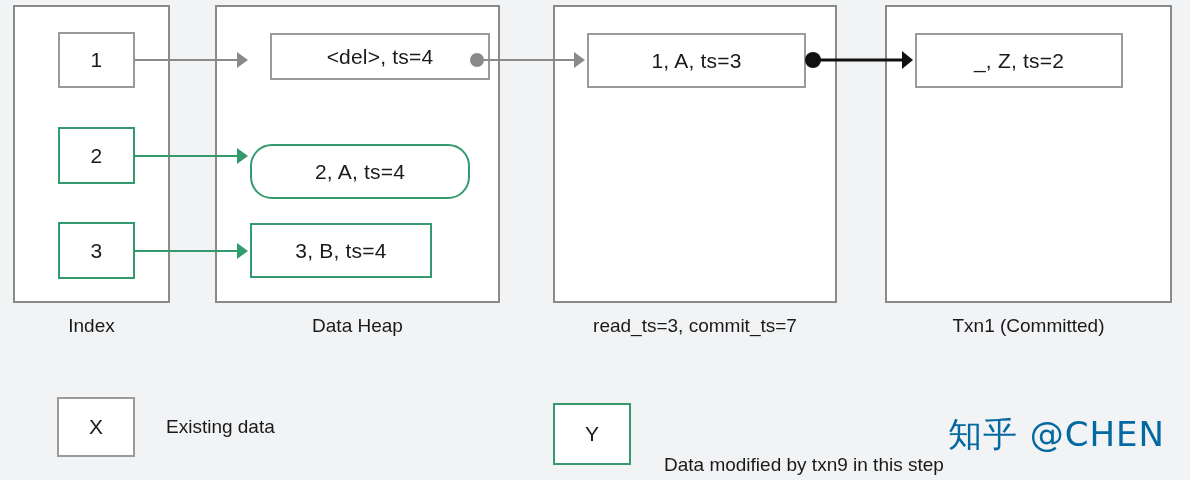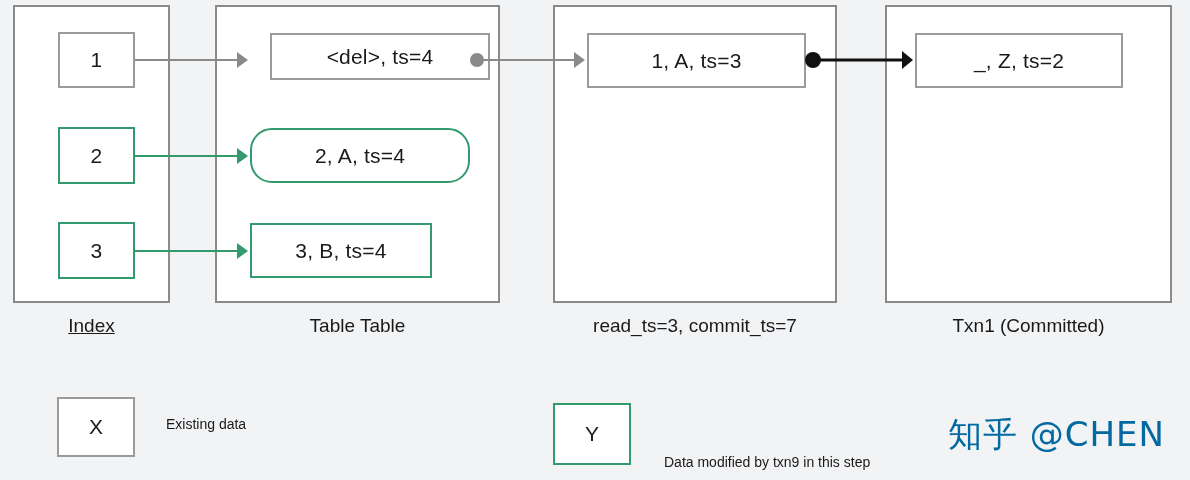--- a/index.html
+++ b/index.html
@@ -57,21 +57,21 @@
     align-items: center;
     justify-content: center;
     font-size: 21px;
     color: #1a1a1a;
   }
   .legend-box.green {
     border-color: #339a6e;
   }
   .legend-text {
     position: absolute;
-    font-size: 14px;
+    font-size: 19px;
     color: #1a1a1a;
     white-space: nowrap;
   }
   #edges {
     position: absolute;
     left: 0;
     top: 0;
     width: 1190px;
     height: 480px;
     pointer-events: none;
@@ -88,38 +88,38 @@
 </head>
 <body>
 
 <div id="stage">
 
   <div class="container-box" id="c-index" style="left: 13px; top: 5px; width: 157px; height: 298px;"></div>
   <div class="container-box" id="c-table-heap" style="left: 215px; top: 5px; width: 285px; height: 298px;"></div>
   <div class="container-box" id="c-txn9" style="left: 553px; top: 5px; width: 284px; height: 298px;"></div>
   <div class="container-box" id="c-txn1" style="left: 885px; top: 5px; width: 287px; height: 298px;"></div>
 
-  <div class="container-label" id="l-index" style="left: 13px; top: 313px; width: 157px; text-decoration: underline;">
+  <div class="container-label" id="l-index" style="left: 13px; top: 313px; width: 157px;">
     <div>Index</div>
   </div>
   <div class="container-label" id="l-table-heap" style="left: 215px; top: 313px; width: 285px;">
-    <div>Table Table</div>
+    <div>Data Heap</div>
   </div>
   <div class="container-label" id="l-txn9" style="left: 553px; top: 313px; width: 284px;">
     <div>read_ts=3, commit_ts=7</div>
   </div>
   <div class="container-label" id="l-txn1" style="left: 885px; top: 313px; width: 287px;">
     <div>Txn1 (Committed)</div>
   </div>
 
   <div class="node" id="n-index-1" style="left: 58px; top: 32px; width: 77px; height: 56px;">1</div>
   <div class="node green" id="n-index-2" style="left: 58px; top: 127px; width: 77px; height: 57px;">2</div>
   <div class="node green" id="n-index-3" style="left: 58px; top: 222px; width: 77px; height: 57px;">3</div>
   <div class="node" id="n-heap-del" style="left: 250px; top: 33px; width: 220px; height: 47px; margin-left: 20px;">&lt;del&gt;, ts=4</div>
-  <div class="node green" id="n-heap-2a" style="left: 250px; top: 128px; width: 220px; height: 55px; border-radius: 22px;">2, A, ts=4</div>
+  <div class="node green" id="n-heap-2a" style="left: 250px; top: 144px; width: 220px; height: 55px; border-radius: 22px;">2, A, ts=4</div>
   <div class="node green" id="n-heap-3b" style="left: 250px; top: 223px; width: 182px; height: 55px;">3, B, ts=4</div>
   <div class="node" id="n-txn9-ver" style="left: 587px; top: 33px; width: 219px; height: 55px;">1, A, ts=3</div>
   <div class="node" id="n-txn1-ver" style="left: 915px; top: 33px; width: 208px; height: 55px;">_, Z, ts=2</div>
 
   <svg id="edges">
       <g>
         <line x1="135" y1="60" x2="237" y2="60" stroke="#8a8a8a" stroke-width="2"></line>
         <polygon points="237,52 248,60 237,68" fill="#8a8a8a"></polygon>
       </g>
       <g>

